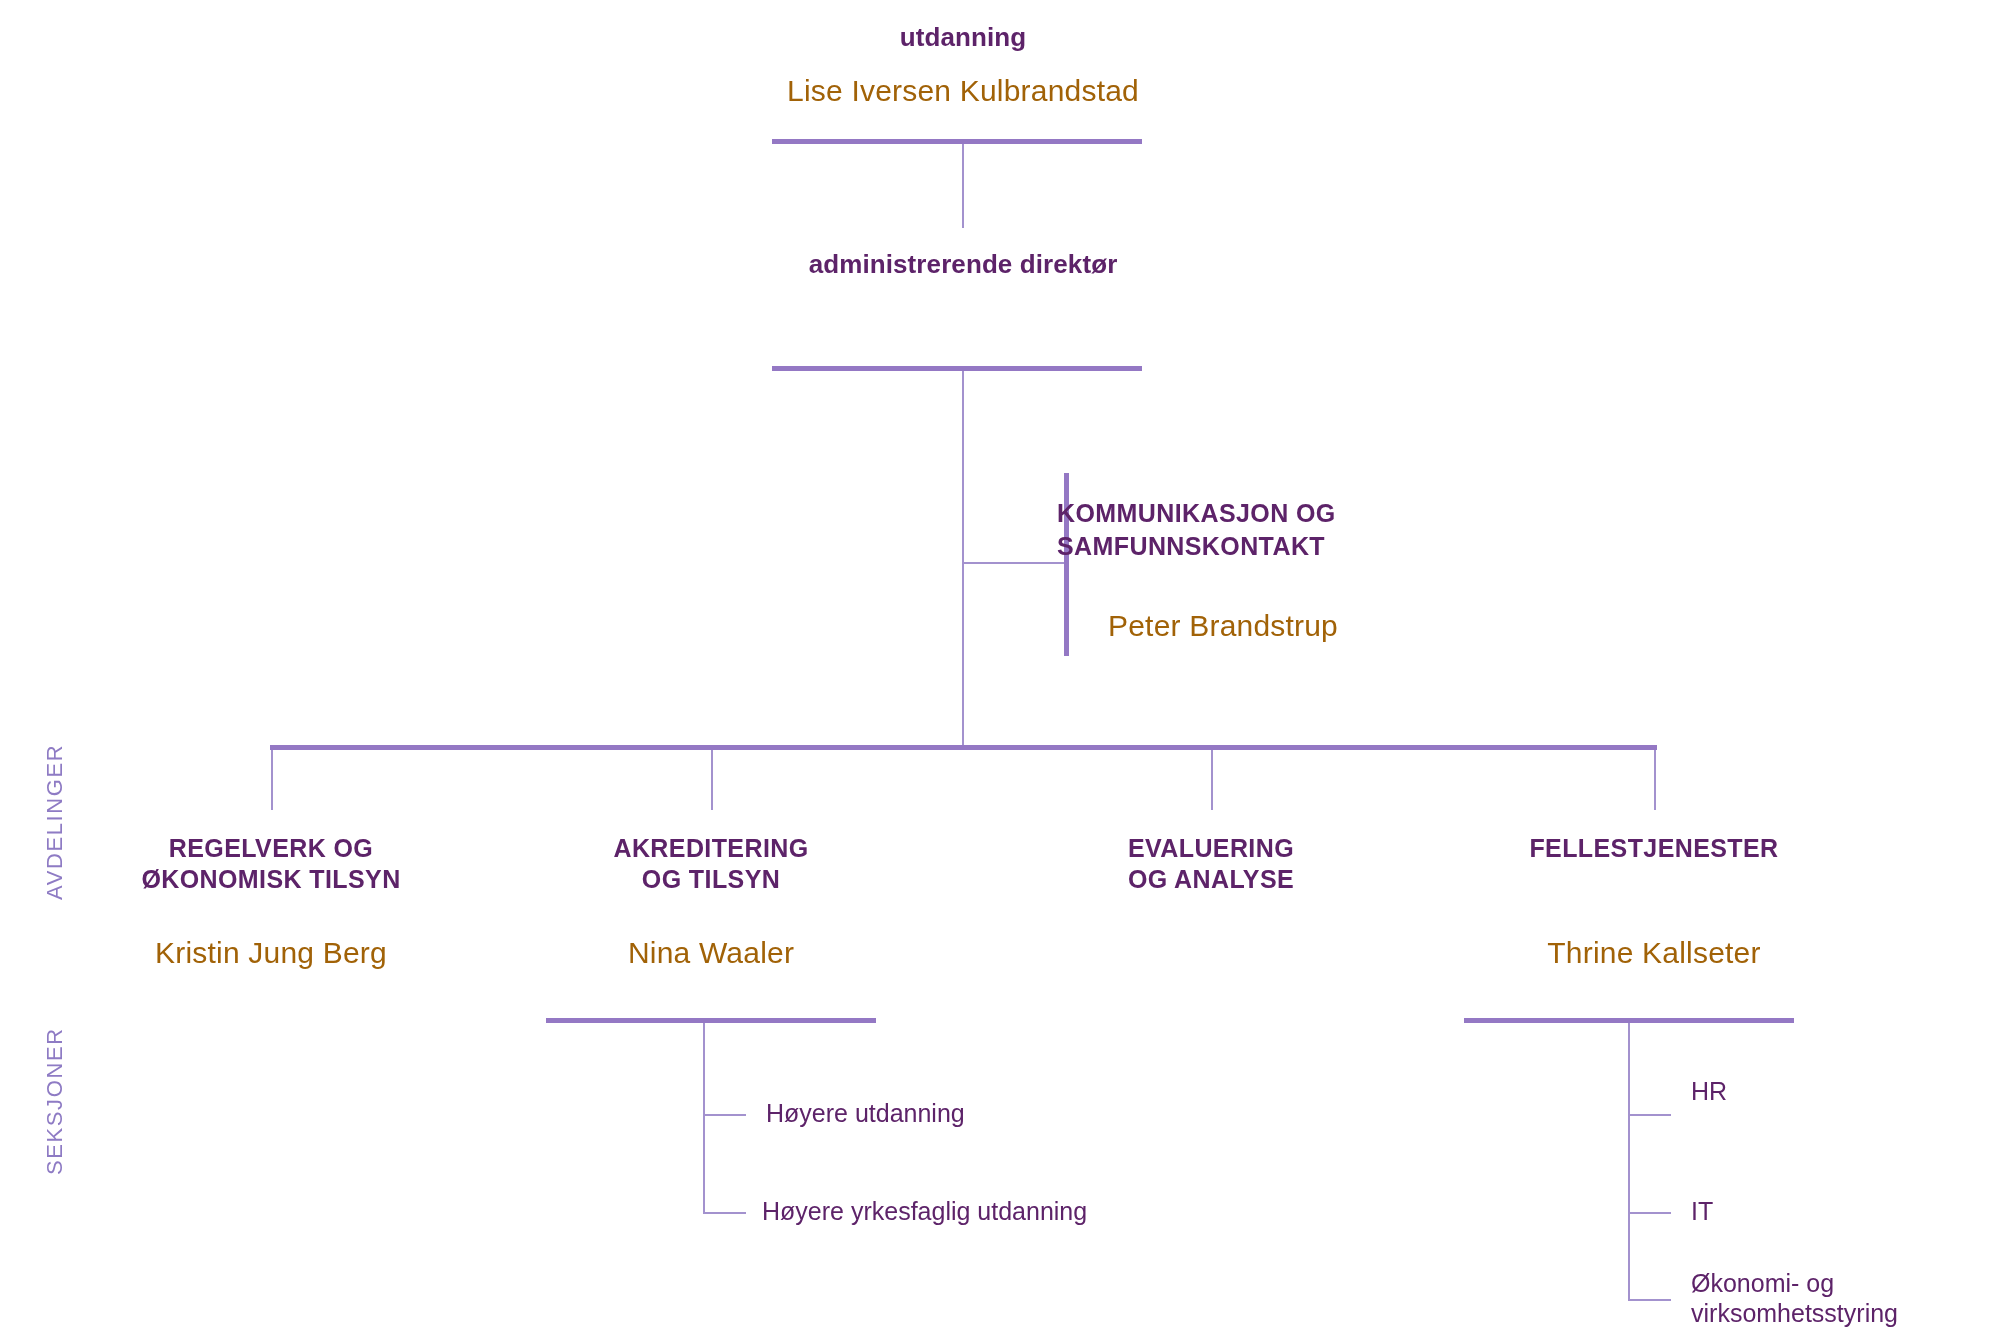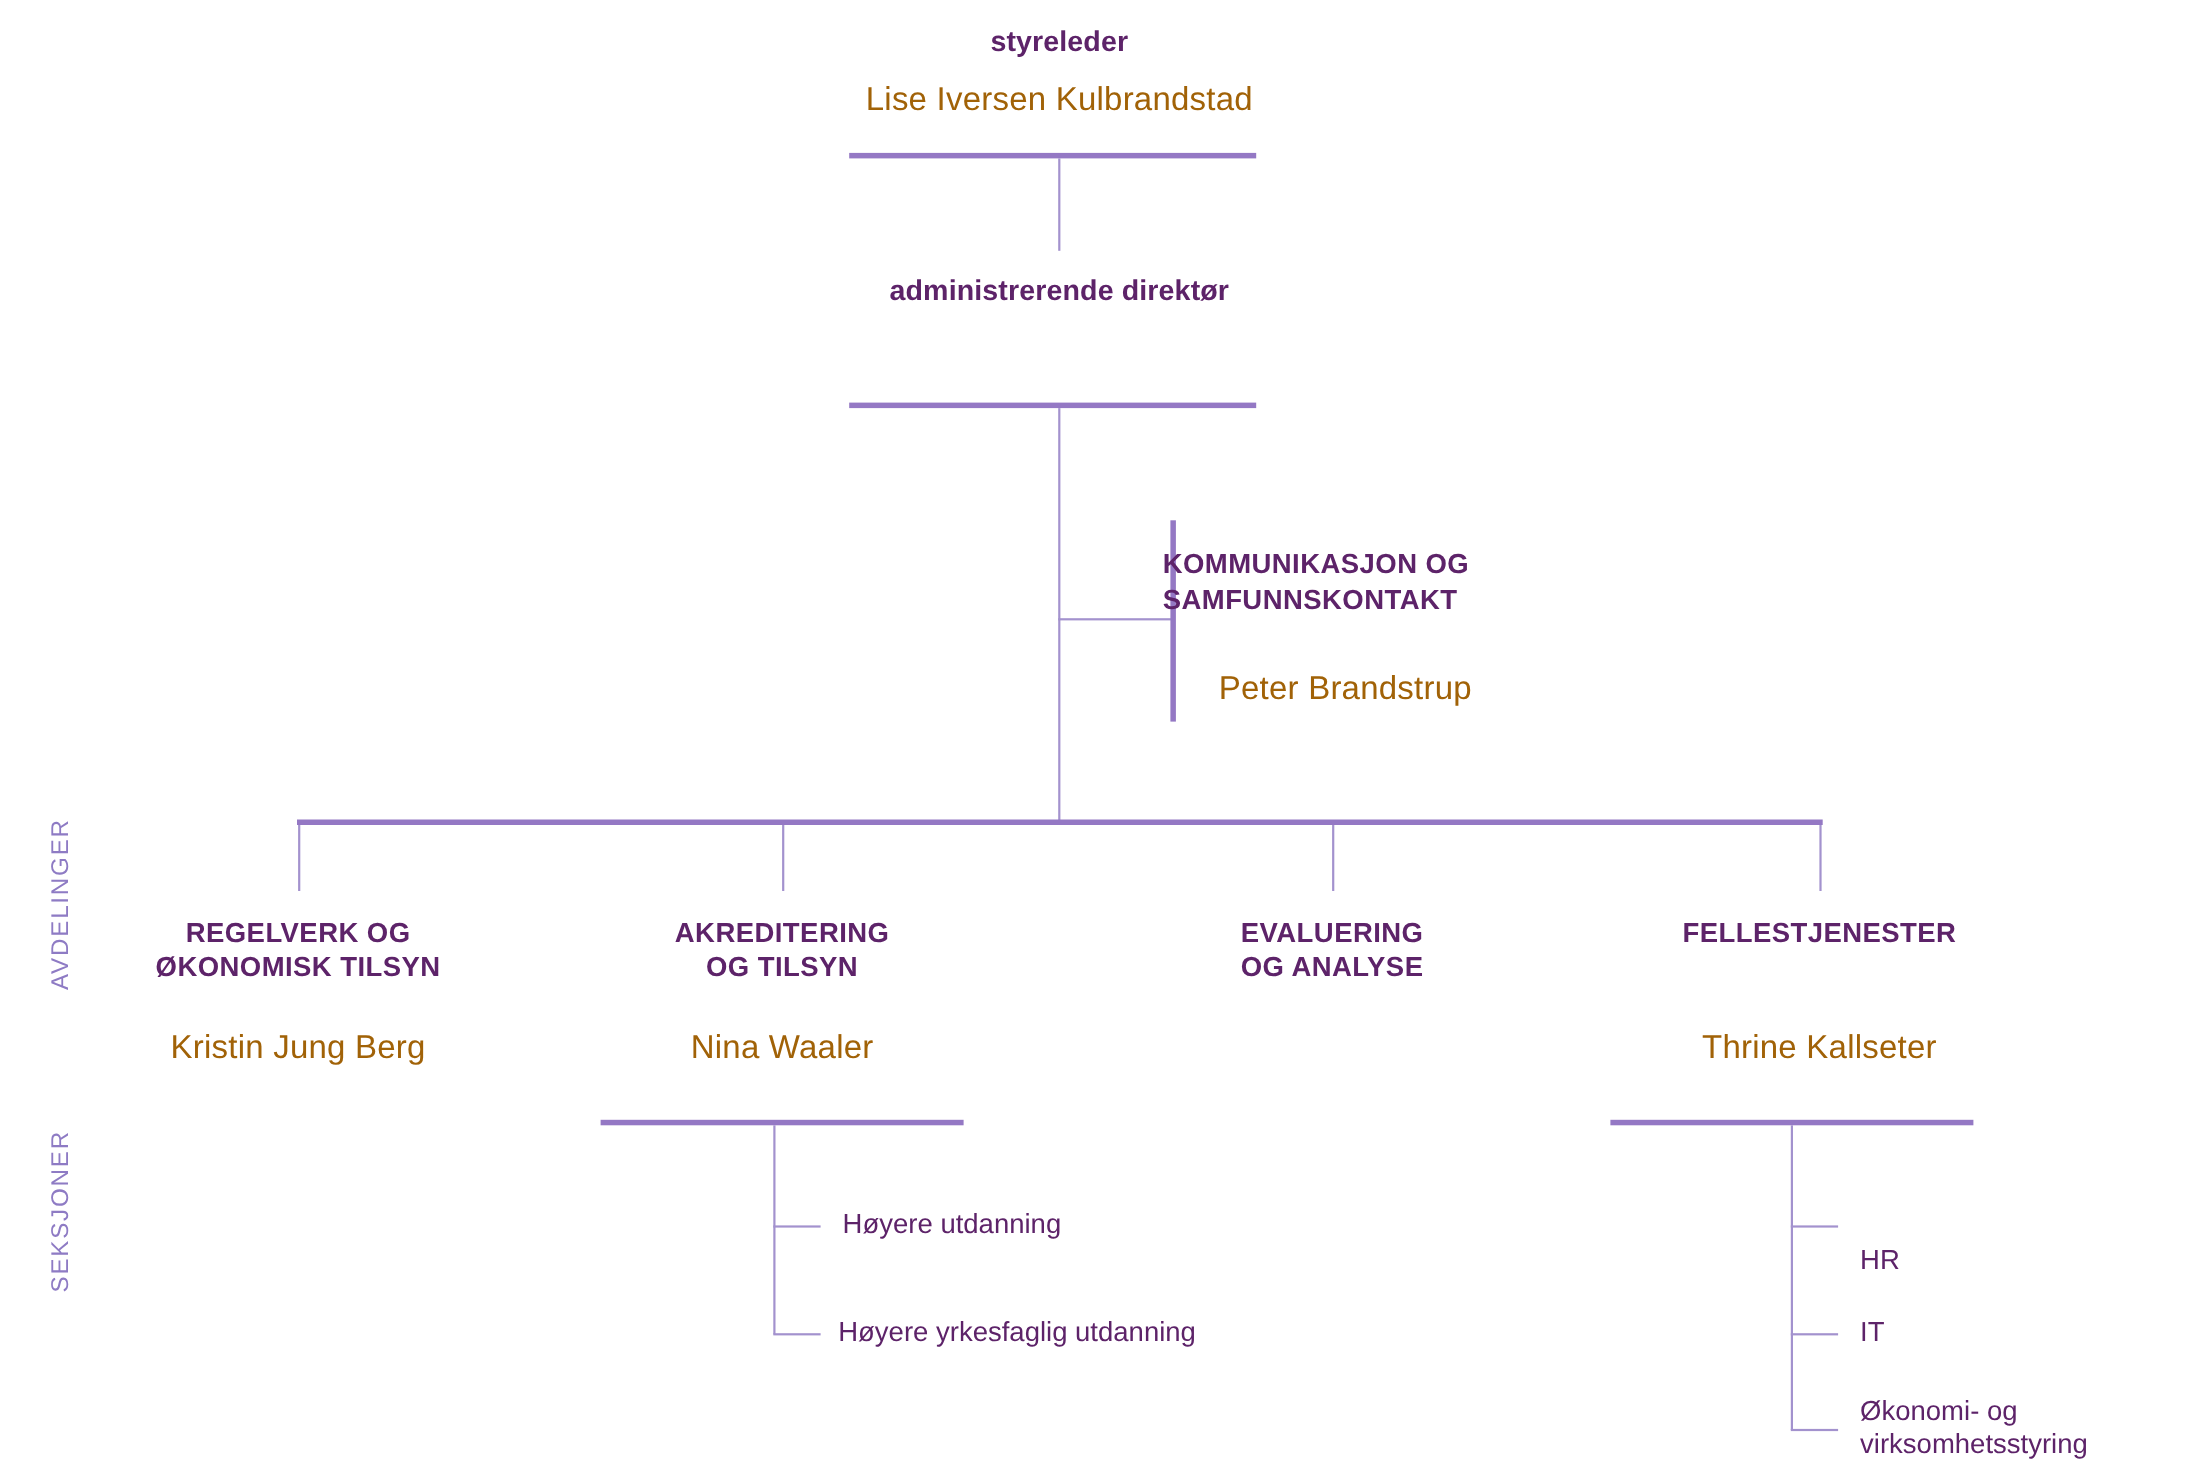--- a/index.html
+++ b/index.html
@@ -105,21 +105,21 @@
 </style>
 </head>
 <body>
 
 <div id="chart">
 
   <div class="rail" style="left:42px; top:900px;">AVDELINGER</div>
 
   <div class="rail" style="left:42px; top:1175px;">SEKSJONER</div>
 
-  <div class="txt role-title center" style="left:763px; top:22px; width:400px;">styreleder</div>
+  <div class="txt role-title center" style="left:763px; top:22px; width:400px;">utdanning</div>
 
   <div class="txt person center" style="left:713px; top:73px; width:500px;">Lise Iversen Kulbrandstad</div>
 
   <div class="rule-h" style="left:772px; top:139px; width:370px;"></div>
 
   <div class="line-v" style="left:962px; top:144px; height:84px;"></div>
 
   <div class="txt role-title center" style="left:713px; top:249px; width:500px;">administrerende direktør</div>
 
 
@@ -165,21 +165,21 @@
   <div class="txt section-label" style="left:766px; top:1098px;">Høyere utdanning</div>
 
   <div class="line-h" style="left:703px; top:1212px; width:43px;"></div>
   <div class="txt section-label" style="left:762px; top:1196px;">Høyere yrkesfaglig utdanning</div>
 
   <div class="rule-h" style="left:1464px; top:1018px; width:330px;"></div>
 
   <div class="line-v" style="left:1628px; top:1023px; height:277px;"></div>
 
   <div class="line-h" style="left:1628px; top:1114px; width:43px;"></div>
-  <div class="txt section-label" style="left:1691px; top:1131px;">HR</div>
+  <div class="txt section-label" style="left:1691px; top:1076px;">HR</div>
 
   <div class="line-h" style="left:1628px; top:1212px; width:43px;"></div>
   <div class="txt section-label" style="left:1691px; top:1196px;">IT</div>
 
   <div class="line-h" style="left:1628px; top:1299px; width:43px;"></div>
   <div class="txt section-label" style="left:1691px; top:1268px;">Økonomi- og
 virksomhetsstyring</div>
 
 </div>
 

